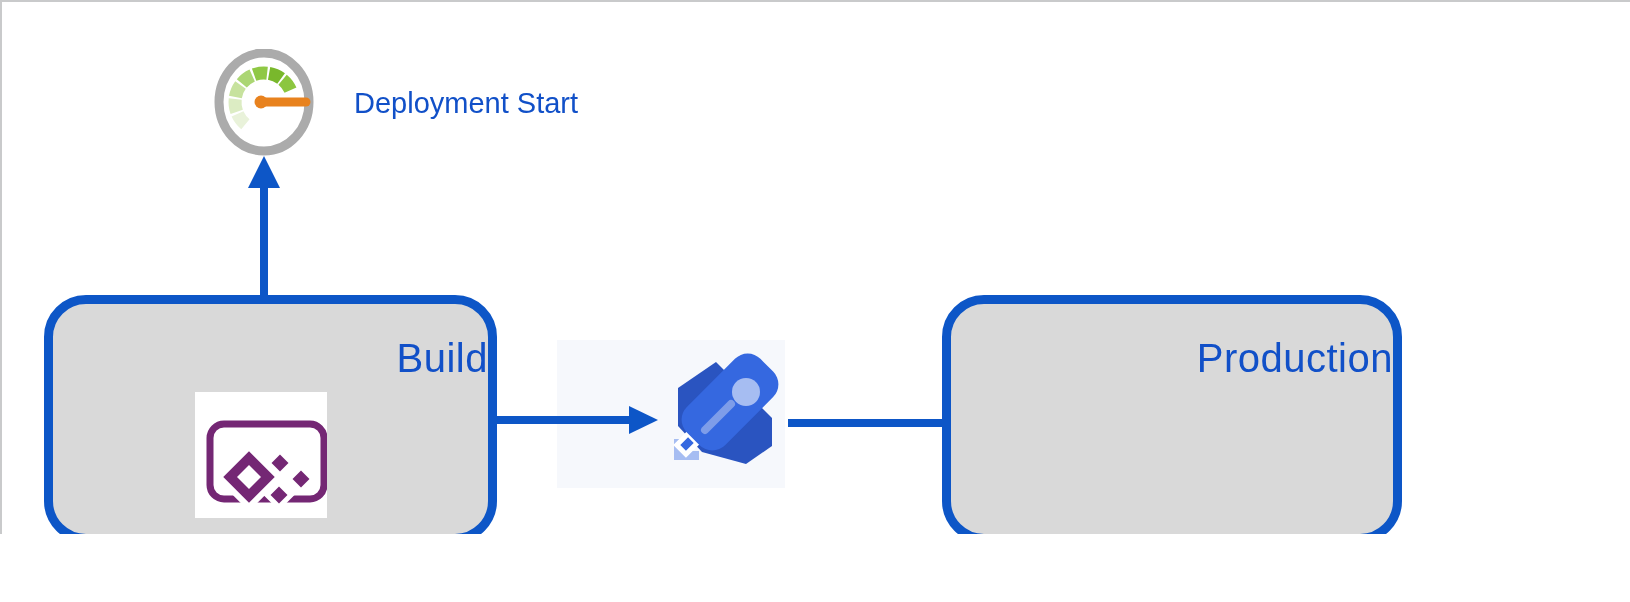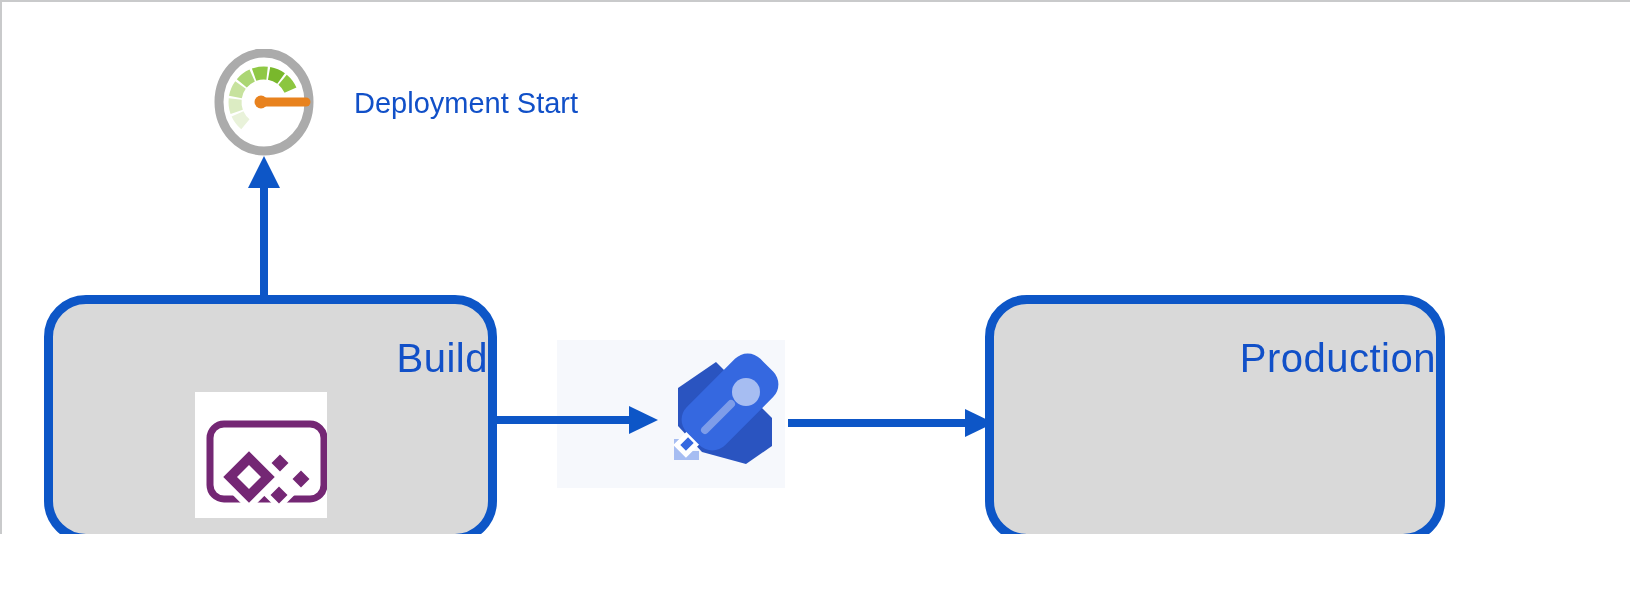--- a/index.html
+++ b/index.html
@@ -18,21 +18,21 @@
   .node{
     position:absolute;
     box-sizing:border-box;
     background:var(--box-fill,#d9d9d9);
     border:9px solid var(--accent-blue,#0d56c7);
     border-radius:42px;
     z-index:2;
     text-align:right;
   }
   .node-build{left:42px;top:293px;width:453px;height:248px;}
-  .node-production{left:983px;top:293px;width:460px;height:248px;}
+  .node-production{left:940px;top:293px;width:460px;height:248px;}
   .node-label{
     padding-top:34px;
     font-size:40px;
     line-height:1;
     letter-spacing:0.5px;
     color:var(--label-blue,#1150c8);
   }
   .annotation{
     position:absolute;left:352px;top:85px;
     font-size:29px;line-height:32px;

